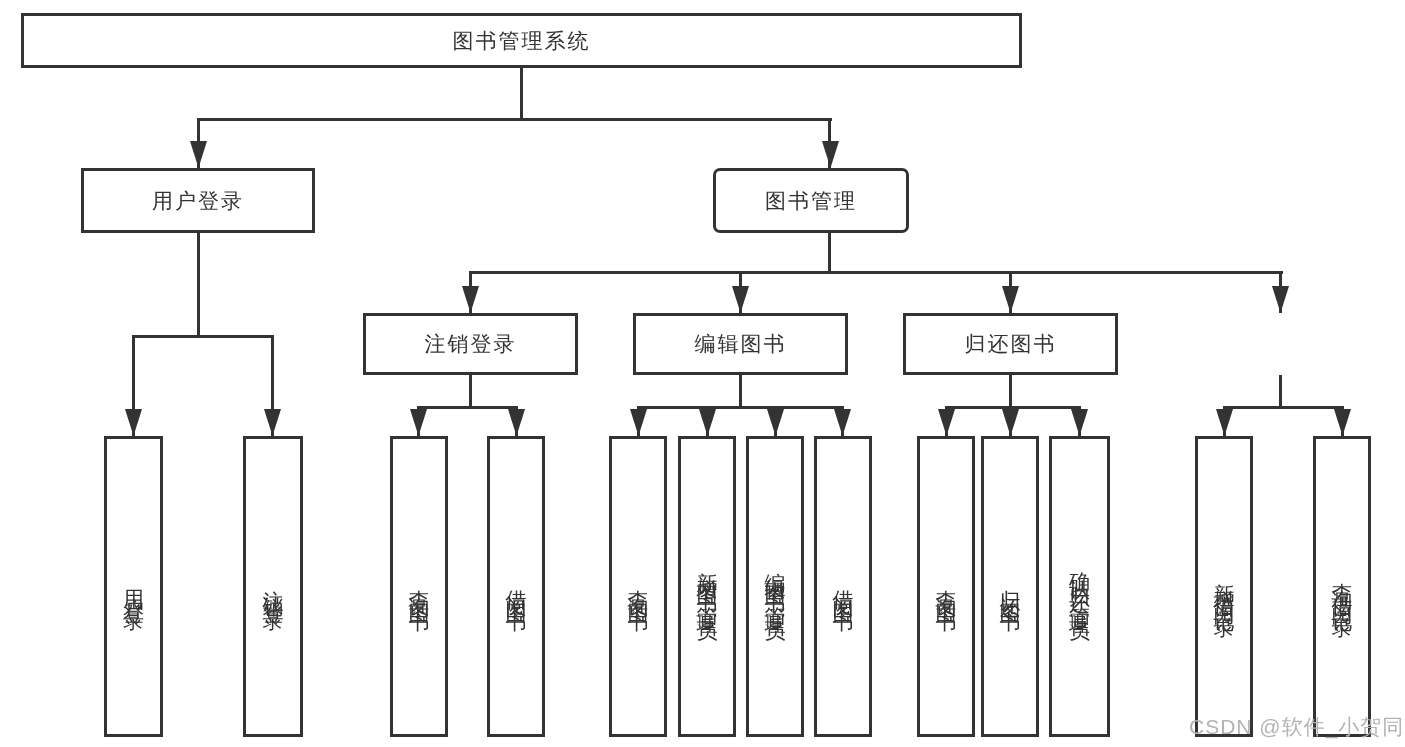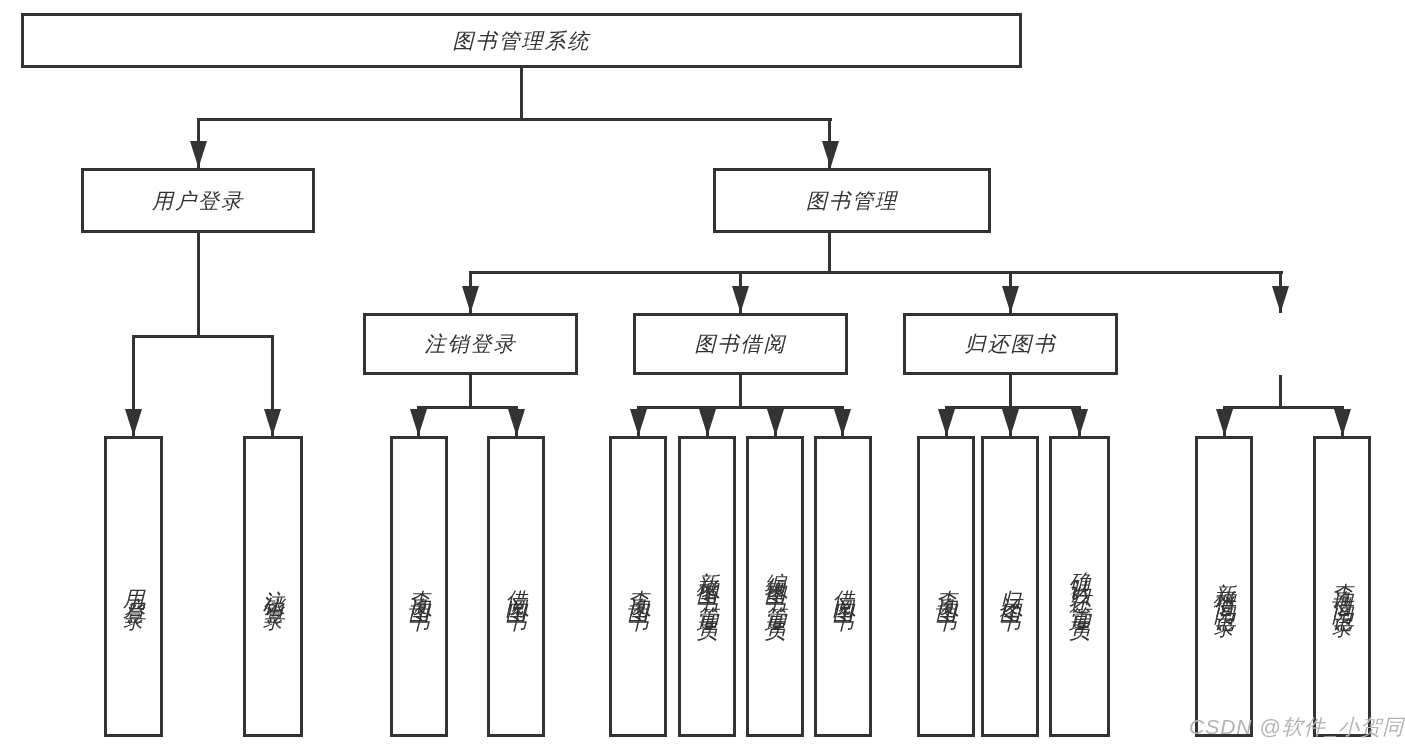--- a/index.html
+++ b/index.html
@@ -3,21 +3,21 @@
 <meta charset="utf-8">
 <style>
   * { margin: 0; padding: 0; box-sizing: border-box; }
   html, body { background: #ffffff; }
   body {
     width: 1405px; height: 747px;
     position: relative; overflow: hidden;
     font-family: "Liberation Sans", "DejaVu Sans", sans-serif;
     color: #333333;
   }
-  .stage { position: absolute; inset: 0; font-style: italic; }
+  .stage { position: absolute; inset: 0; }
 
   
   .box {
     position: absolute;
     background: #ffffff;
     border: 3px solid #333333;
     display: flex; align-items: center; justify-content: center;
     font-size: 21px; letter-spacing: 2px;
     color: #333333;
     z-index: 2;
@@ -76,21 +76,21 @@
   <div class="line v" style="left:520px; top:68px; height:50px;"></div>
   <div class="line h" style="left:197px; top:118px; width:635px;"></div>
   <div class="line v" style="left:197px; top:118px; height:50px;"></div>
   <div class="line v" style="left:828px; top:118px; height:50px;"></div>
   <div class="arrow" style="left:190px; top:141px;"></div>
   <div class="arrow" style="left:822px; top:141px;"></div>
 
   <div class="box" style="left:81px; top:168px; width:234px; height:65px;">
     <span>用户登录</span>
   </div>
-  <div class="box" style="left:713px; top:168px; width:278px; height:65px;">
+  <div class="box" style="left:713px; top:168px; width:196px; height:65px;border-radius:7px;">
     <span>图书管理</span>
   </div>
 
   <div class="line v" style="left:197px; top:233px; height:102px;"></div>
   <div class="line h" style="left:132px; top:335px; width:142px;"></div>
   <div class="line v" style="left:132px; top:335px; height:101px;"></div>
   <div class="line v" style="left:271px; top:335px; height:101px;"></div>
   <div class="arrow" style="left:125px; top:409px;"></div>
   <div class="arrow" style="left:264px; top:409px;"></div>
 
@@ -102,21 +102,21 @@
   <div class="line v" style="left:1279px; top:271px; height:42px;"></div>
   <div class="arrow" style="left:462px; top:286px;"></div>
   <div class="arrow" style="left:732px; top:286px;"></div>
   <div class="arrow" style="left:1002px; top:286px;"></div>
   <div class="arrow" style="left:1272px; top:286px;"></div>
 
   <div class="box" style="left:363px; top:313px; width:215px; height:62px;">
     <span>注销登录</span>
   </div>
   <div class="box" style="left:633px; top:313px; width:215px; height:62px;">
-    <span>图书借阅</span>
+    <span>编辑图书</span>
   </div>
   <div class="box" style="left:903px; top:313px; width:215px; height:62px;">
     <span>归还图书</span>
   </div>
 
   <div class="line v" style="left:469px; top:375px; height:33px;"></div>
   <div class="line h" style="left:417px; top:406px; width:101px;"></div>
   <div class="line v" style="left:417px; top:406px; height:30px;"></div>
   <div class="line v" style="left:515px; top:406px; height:30px;"></div>
   <div class="arrow" style="left:410px; top:409px;"></div>

